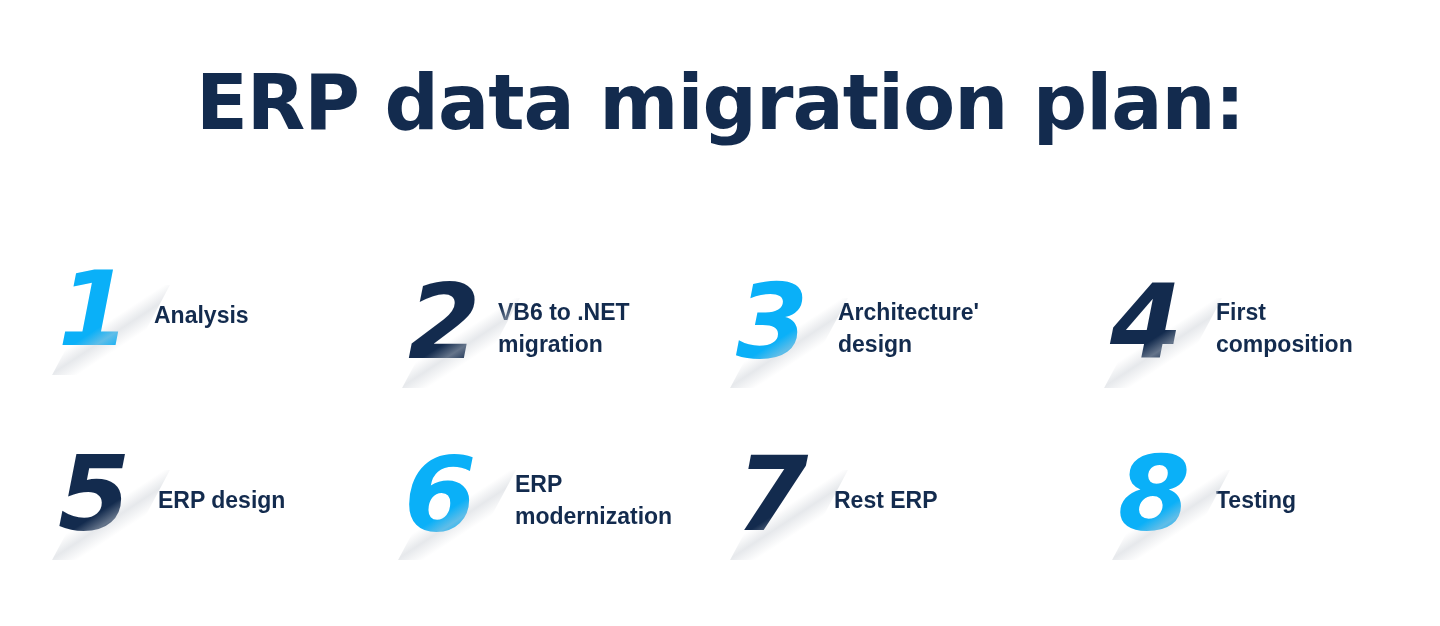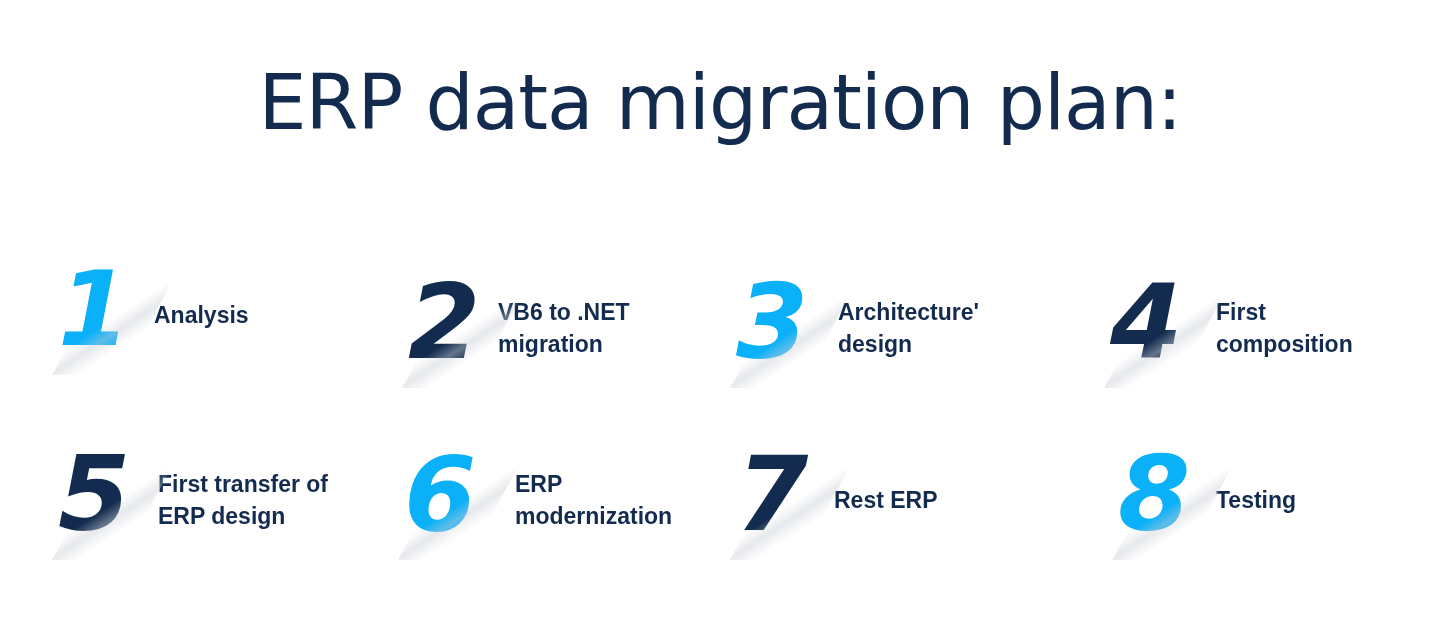--- a/index.html
+++ b/index.html
@@ -1,20 +1,20 @@
 <!DOCTYPE html>
 <html><head>
 <meta charset="utf-8">
 <style>
   * { box-sizing: border-box; margin: 0; padding: 0; }
   html, body { width: 1440px; height: 626px; background: #ffffff; overflow: hidden; }
   body { font-family: "DejaVu Sans", "Liberation Sans", sans-serif; color: #132b4e; position: relative; }
   .title {
     position: absolute; left: 0; top: 58px; width: 1440px; text-align: center;
-    font-size: 76px; font-weight: 400; letter-spacing: -1px; color: #132b4e;
+    font-size: 76px; font-weight: 700; letter-spacing: -1px; color: #132b4e;
   }
   .step { position: absolute; display: flex; align-items: center; }
   .num-wrap { position: relative; width: 80px; height: 100px; }
   .num {
     position: absolute; left: 0; top: -6px; font-size: 104px; font-weight: 700;
     line-height: 100px; font-style: italic; letter-spacing: -4px;
   }
   .fold {
     position: absolute; left: 18px; top: 20px; width: 70px; height: 90px;
     background: linear-gradient(135deg, rgba(255,255,255,0) 40%, rgba(200,205,212,0.45) 55%, rgba(255,255,255,0) 72%);
@@ -74,21 +74,20 @@
       <span>composition</span>
     </div>
 </div>
 
 <div class="step" style="left:58px; top:450px;">
   <div class="num-wrap">
       <span class="num" style="color:#132b4e;">5</span>
       <div class="fold"></div>
     </div>
   <div class="label" style="margin-left:20px;">
-      <span>First transfer of</span>
       <span>ERP design</span>
     </div>
 </div>
 
 <div class="step" style="left:404px; top:450px;">
   <div class="num-wrap">
       <span class="num" style="color:#0ab0f8;">6</span>
       <div class="fold"></div>
     </div>
   <div class="label" style="margin-left:31px;">

